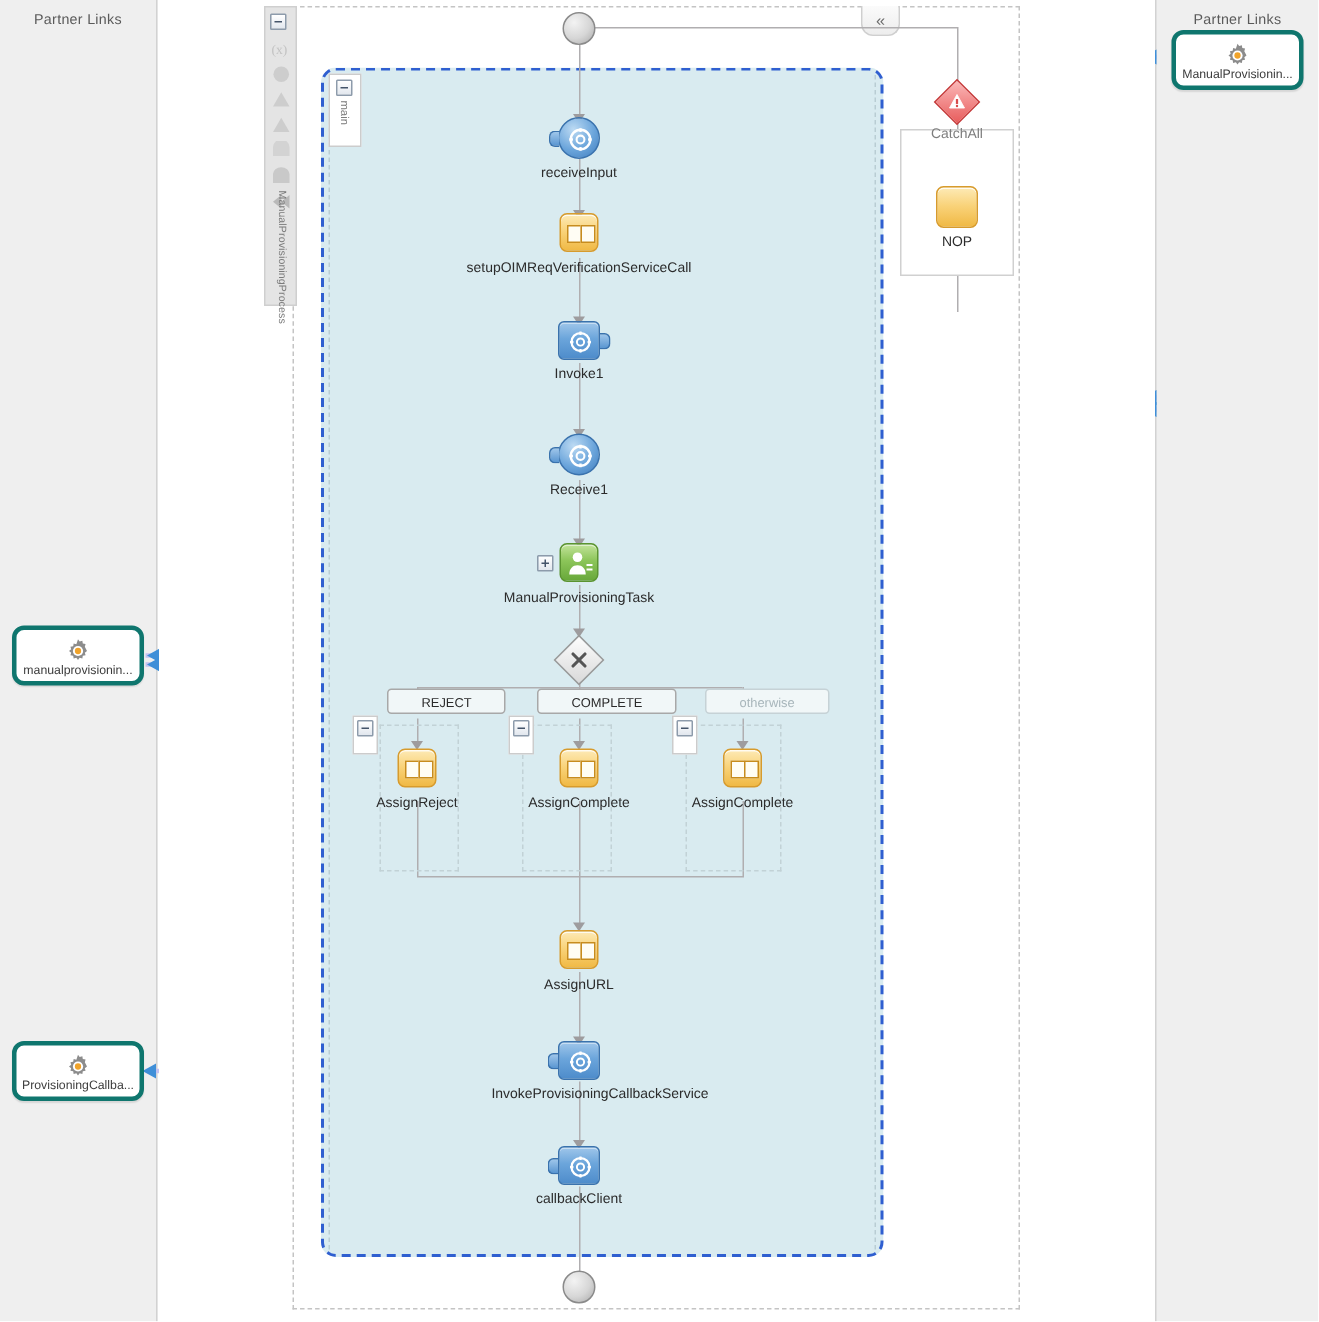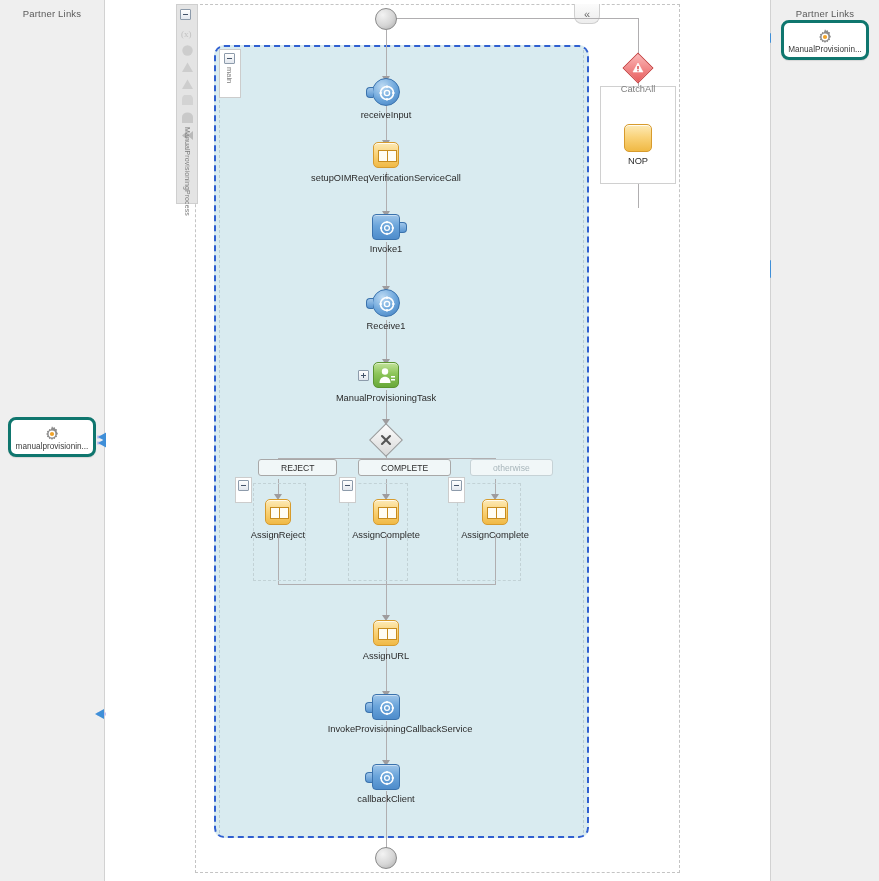--- a/index.html
+++ b/index.html
@@ -433,20 +433,32 @@
         <g fill="#8c8c8c">
           <path d="M9 1.2l1.1 1.5 1.8-.5.3 1.85 1.85.3-.5 1.8L15 9l-1.45 1.1.5 1.8-1.85.3-.3 1.85-1.8-.5L9 15l-1.1-1.45-1.8.5-.3-1.85-1.85-.3.5-1.8L3 9l1.45-1.1-.5-1.8 1.85-.3.3-1.85 1.8.5z"></path>
         </g>
         <circle cx="9" cy="9" r="3.4" fill="#ffffff"></circle>
         <circle cx="9" cy="9" r="2.1" fill="#f0a32a"></circle>
       </svg>
     </span>
     <span class="pl-label">manualprovisionin...</span>
   </div>
 
+  <div class="pl-node" style="left:8px; top:694px;">
+    <span class="gear">
+      <svg width="18" height="18" viewBox="0 0 18 18">
+        <g fill="#8c8c8c">
+          <path d="M9 1.2l1.1 1.5 1.8-.5.3 1.85 1.85.3-.5 1.8L15 9l-1.45 1.1.5 1.8-1.85.3-.3 1.85-1.8-.5L9 15l-1.1-1.45-1.8.5-.3-1.85-1.85-.3.5-1.8L3 9l1.45-1.1-.5-1.8 1.85-.3.3-1.85 1.8.5z"></path>
+        </g>
+        <circle cx="9" cy="9" r="3.4" fill="#ffffff"></circle>
+        <circle cx="9" cy="9" r="2.1" fill="#f0a32a"></circle>
+      </svg>
+    </span>
+    <span class="pl-label">ProvisioningCallba...</span>
+  </div>
 
   <div class="pl-node" style="left:781px; top:20px;">
     <span class="gear">
       <svg width="18" height="18" viewBox="0 0 18 18">
         <g fill="#8c8c8c">
           <path d="M9 1.2l1.1 1.5 1.8-.5.3 1.85 1.85.3-.5 1.8L15 9l-1.45 1.1.5 1.8-1.85.3-.3 1.85-1.8-.5L9 15l-1.1-1.45-1.8.5-.3-1.85-1.85-.3.5-1.8L3 9l1.45-1.1-.5-1.8 1.85-.3.3-1.85 1.8.5z"></path>
         </g>
         <circle cx="9" cy="9" r="3.4" fill="#ffffff"></circle>
         <circle cx="9" cy="9" r="2.1" fill="#f0a32a"></circle>
       </svg>

